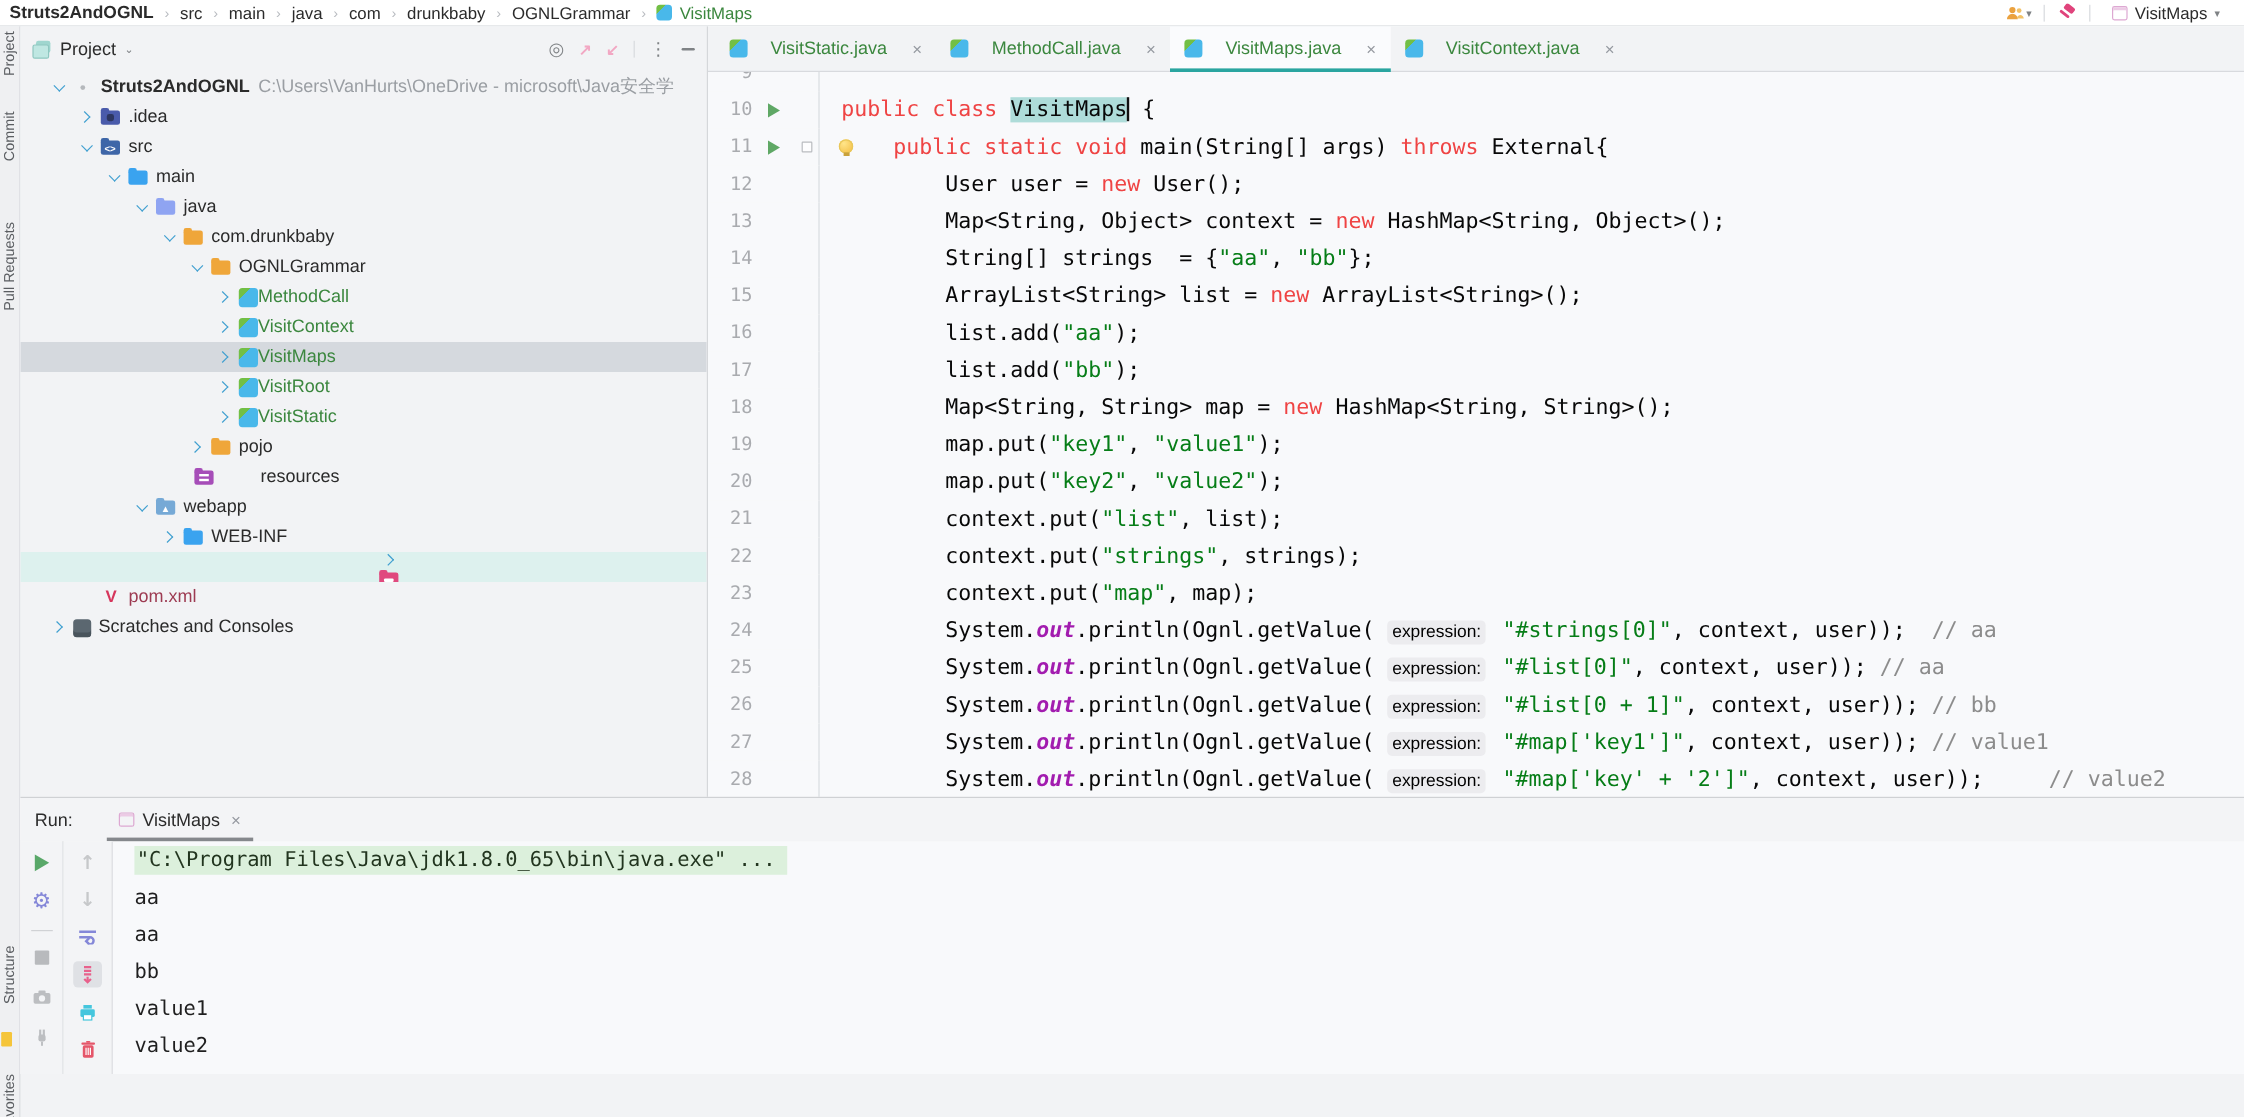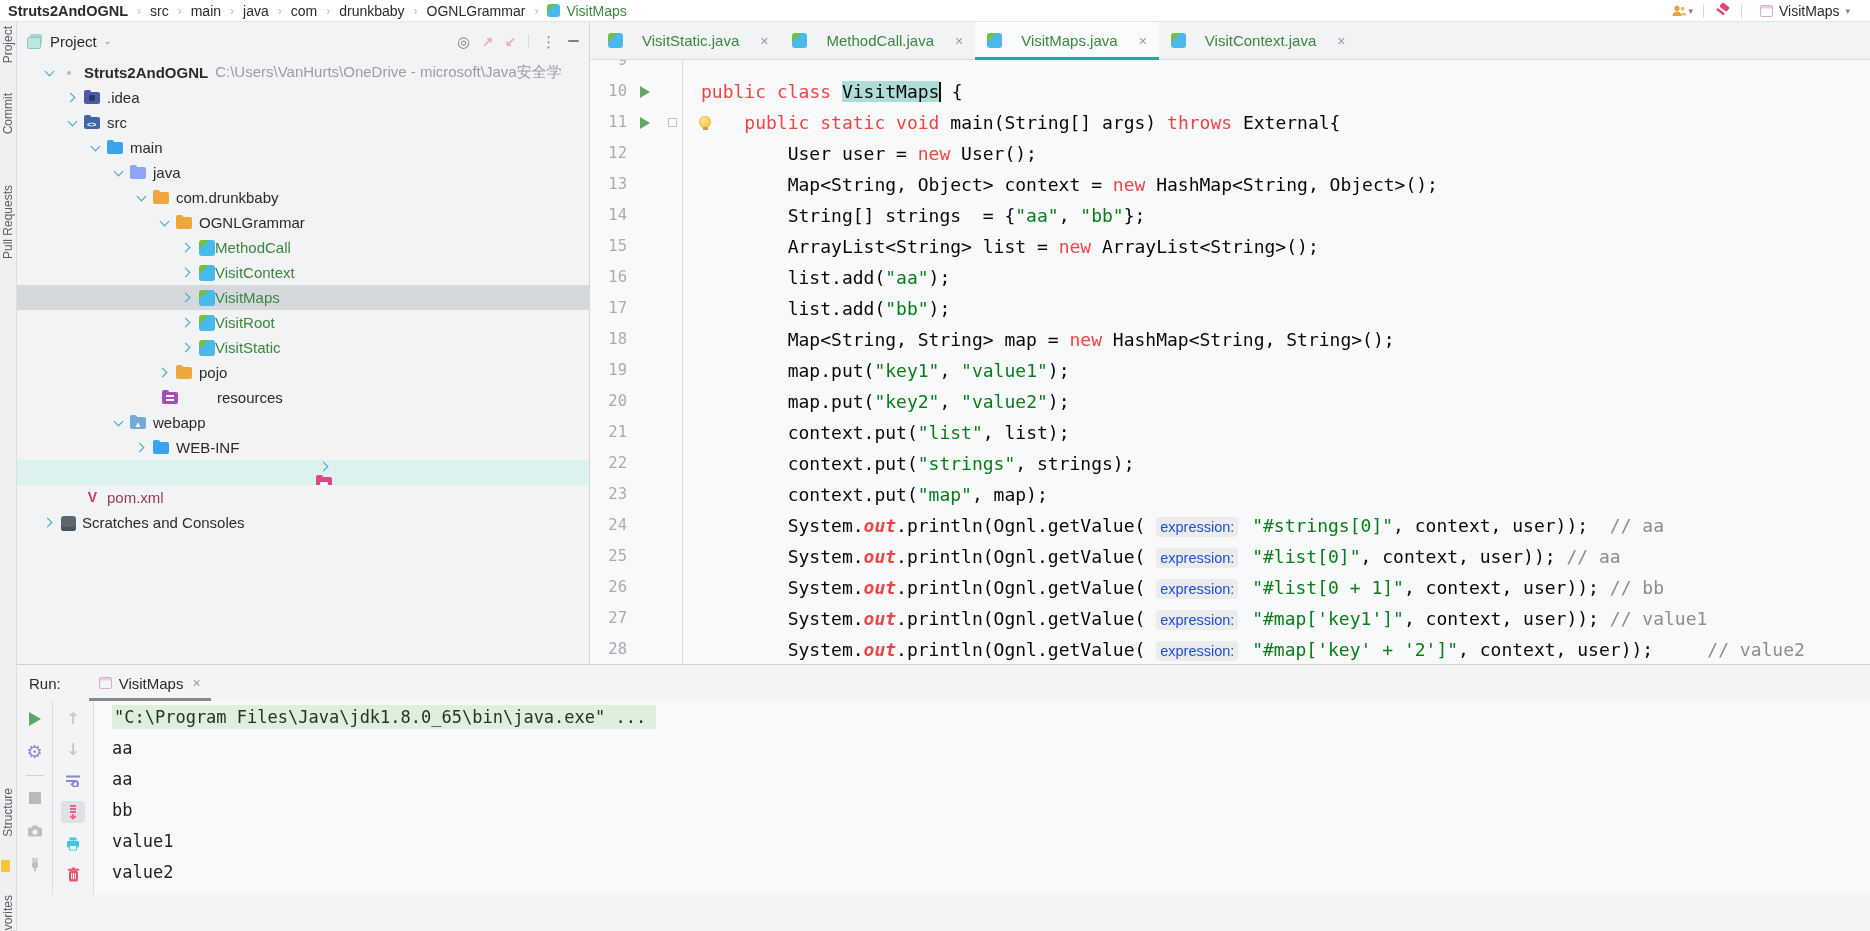--- a/index.html
+++ b/index.html
@@ -84,23 +84,23 @@
   .crow.partial{margin-top:-15px}
   .gutter{width:93px;flex:none;display:flex;align-items:center;border-right:1px solid #dadce0;background:#f8f9fb}
   .gnum{width:37px;text-align:right;color:#a9abaf;font-size:15.5px}
   .gmark{width:36px;display:flex;justify-content:center;align-items:center}
   .gplay{width:0;height:0;border-left:10px solid #5fa865;border-top:6px solid transparent;border-bottom:6px solid transparent;cursor:pointer}
   .gfold{width:18px;display:flex;justify-content:center;align-items:center}
   .foldbox{width:9px;height:9px;background:#fdfdfe;border:1px solid #b9bcc0;border-radius:1px;cursor:pointer}
   .cline{white-space:pre;position:relative;padding-left:18px;color:#080808;flex:1}
   .tk-k{color:#ef4444;font-weight:400}
   .tk-s{color:#067d17}
-  .tk-f{color:#ef4444;font-style:italic;font-weight:600}
+  .tk-f{color:#a21caf;font-style:italic;font-weight:600}
   .tk-c{color:#8c8c8c}
-  .tk-h{background:#ececef;color:#1d4ed8;border-radius:4px;font-family:"Liberation Sans",sans-serif;
+  .tk-h{background:#ececef;color:#000000;border-radius:4px;font-family:"Liberation Sans",sans-serif;
     font-size:14.5px;padding:2px 4px;margin-right:3px}
   .tk-sel{background:#aedcd9}
   .caret{display:inline-block;width:1.5px;height:20px;background:#111;vertical-align:-4px}
   .bulb{position:absolute;left:16px;top:9px;width:12px;height:12px;border-radius:50%;
     background:radial-gradient(circle at 35% 30%,#ffe58a,#f2b93c);box-shadow:0 0 0 1px #e8c75a inset}
   .bulb::after{content:"";position:absolute;left:3.5px;top:11px;width:5px;height:3px;background:#c9a13b}
 
   
   .runpanel{position:absolute;left:17px;top:664px;width:1853px;height:231px;background:#f8f9fb;border-top:1px solid #cfd1d4}
   .run-header{height:36px;background:#f3f4f6;display:flex;align-items:center;font-size:15px;color:#2b2b2b}

